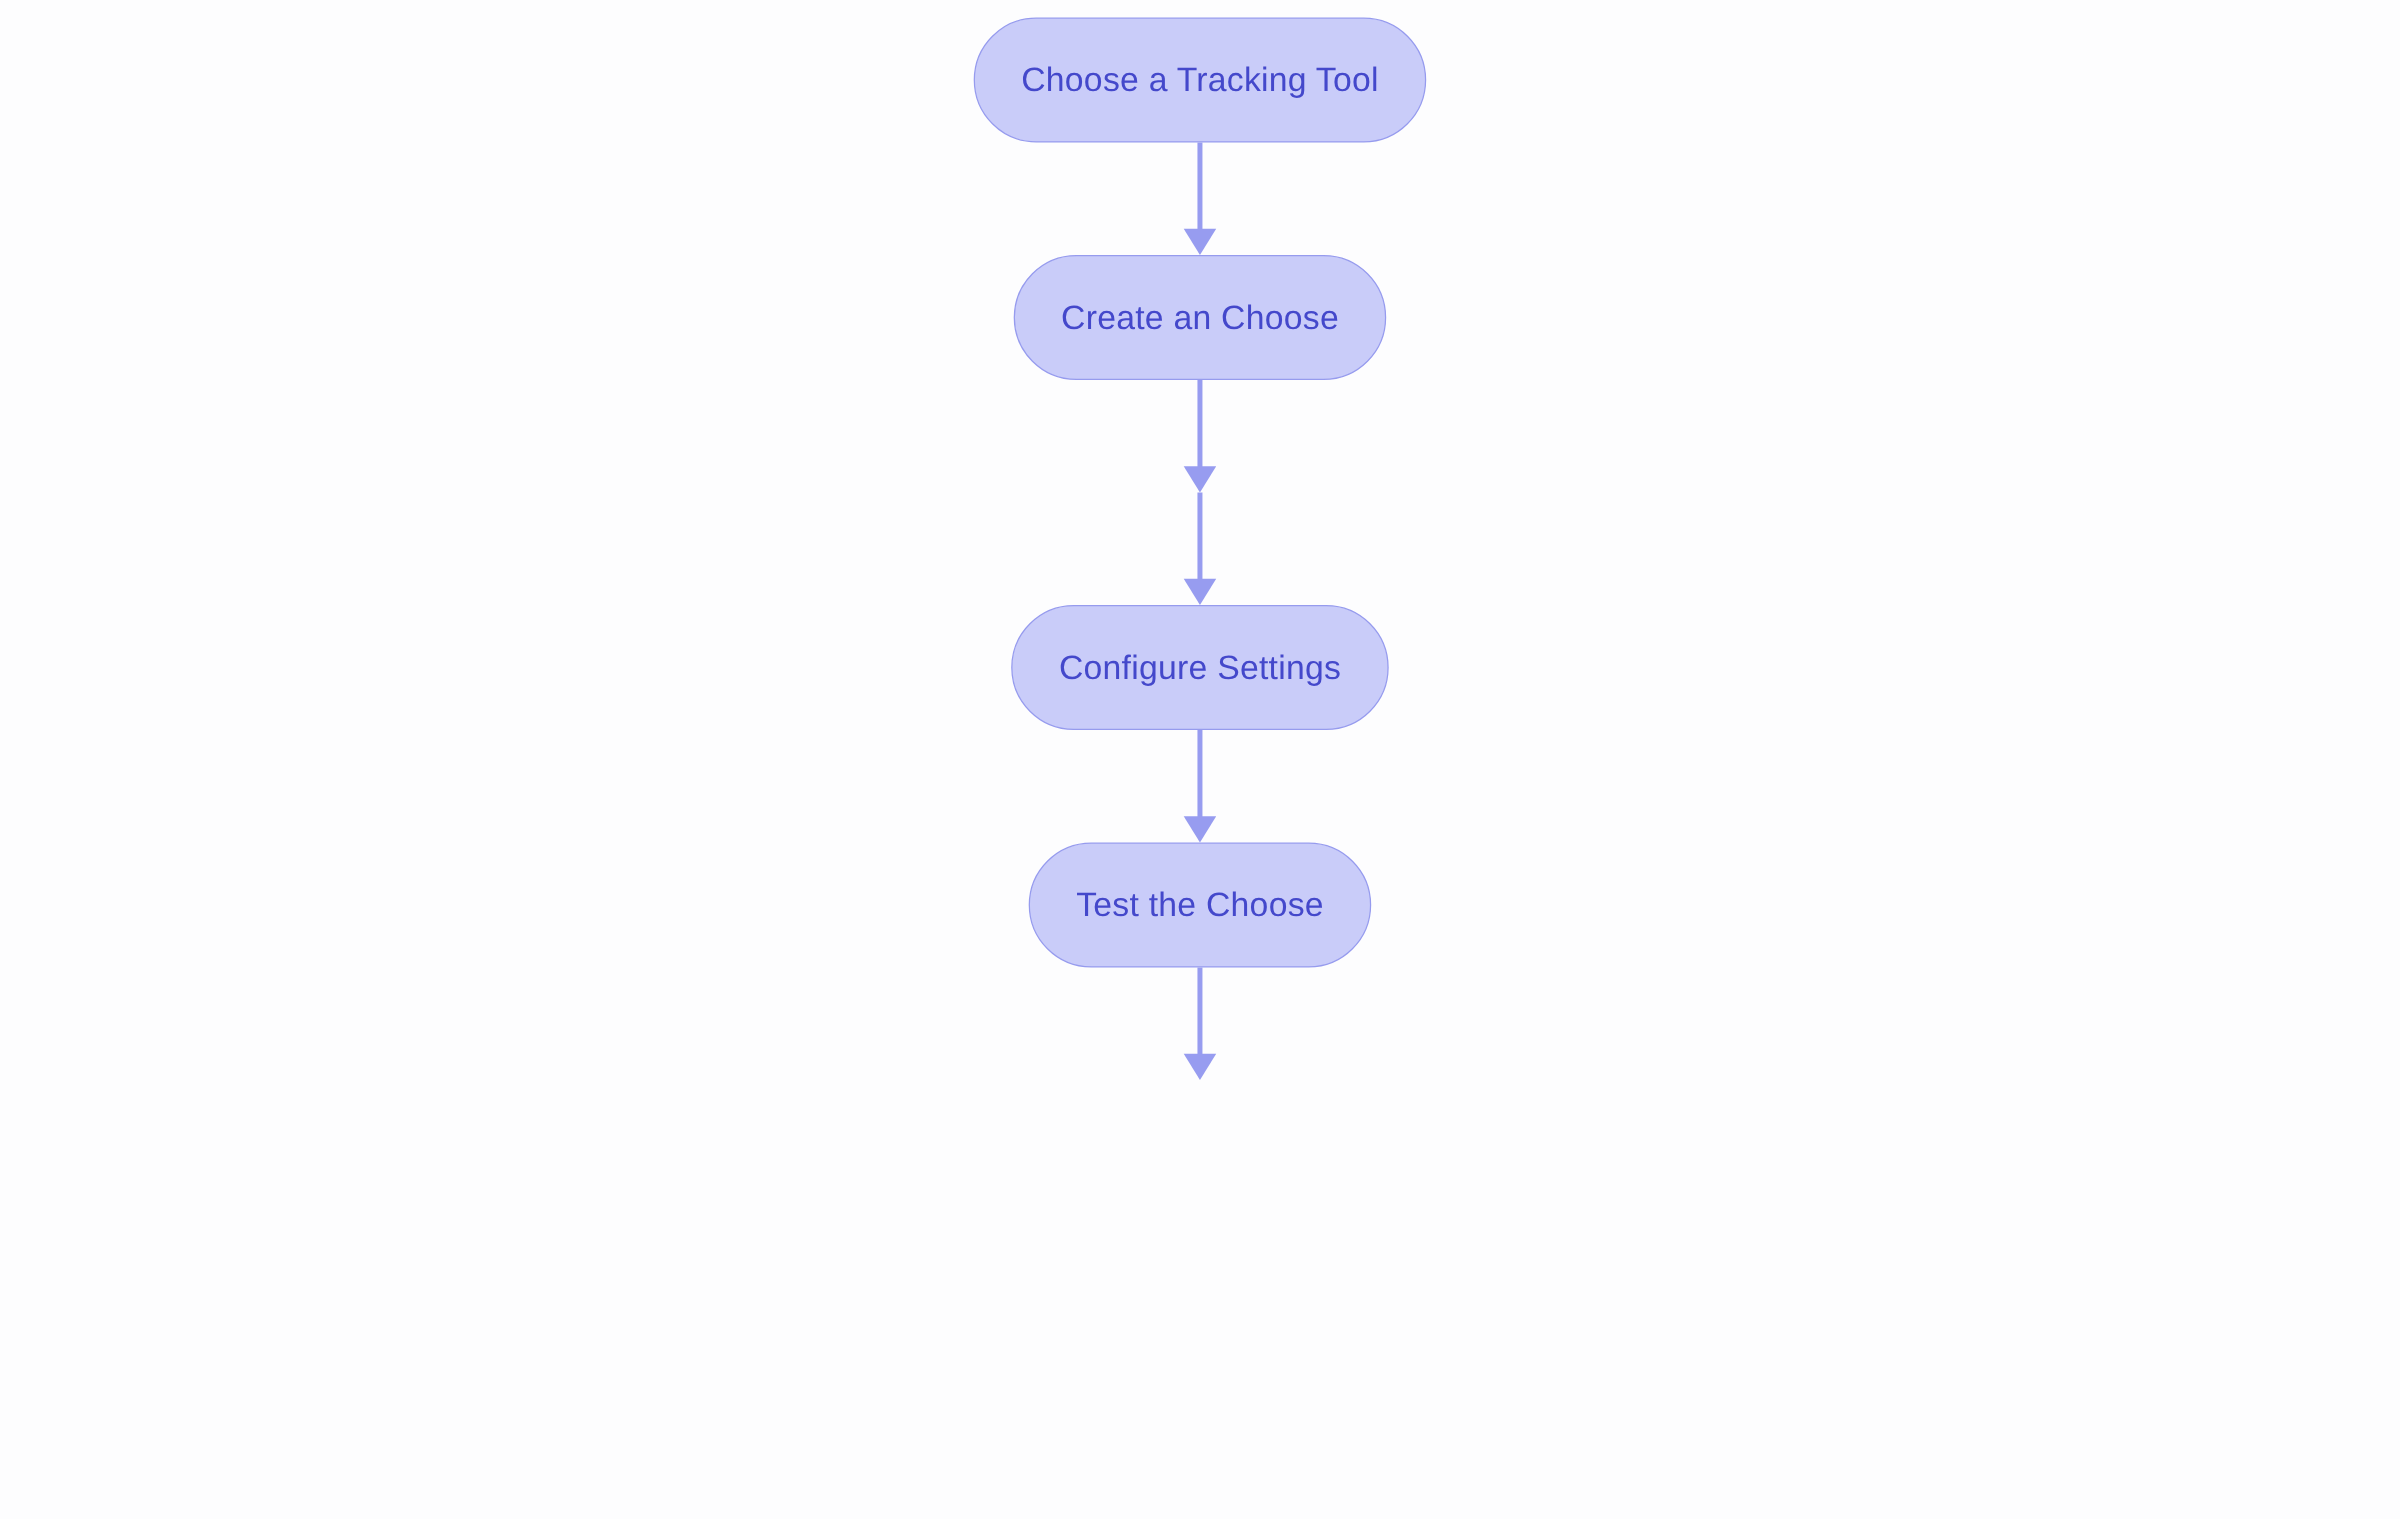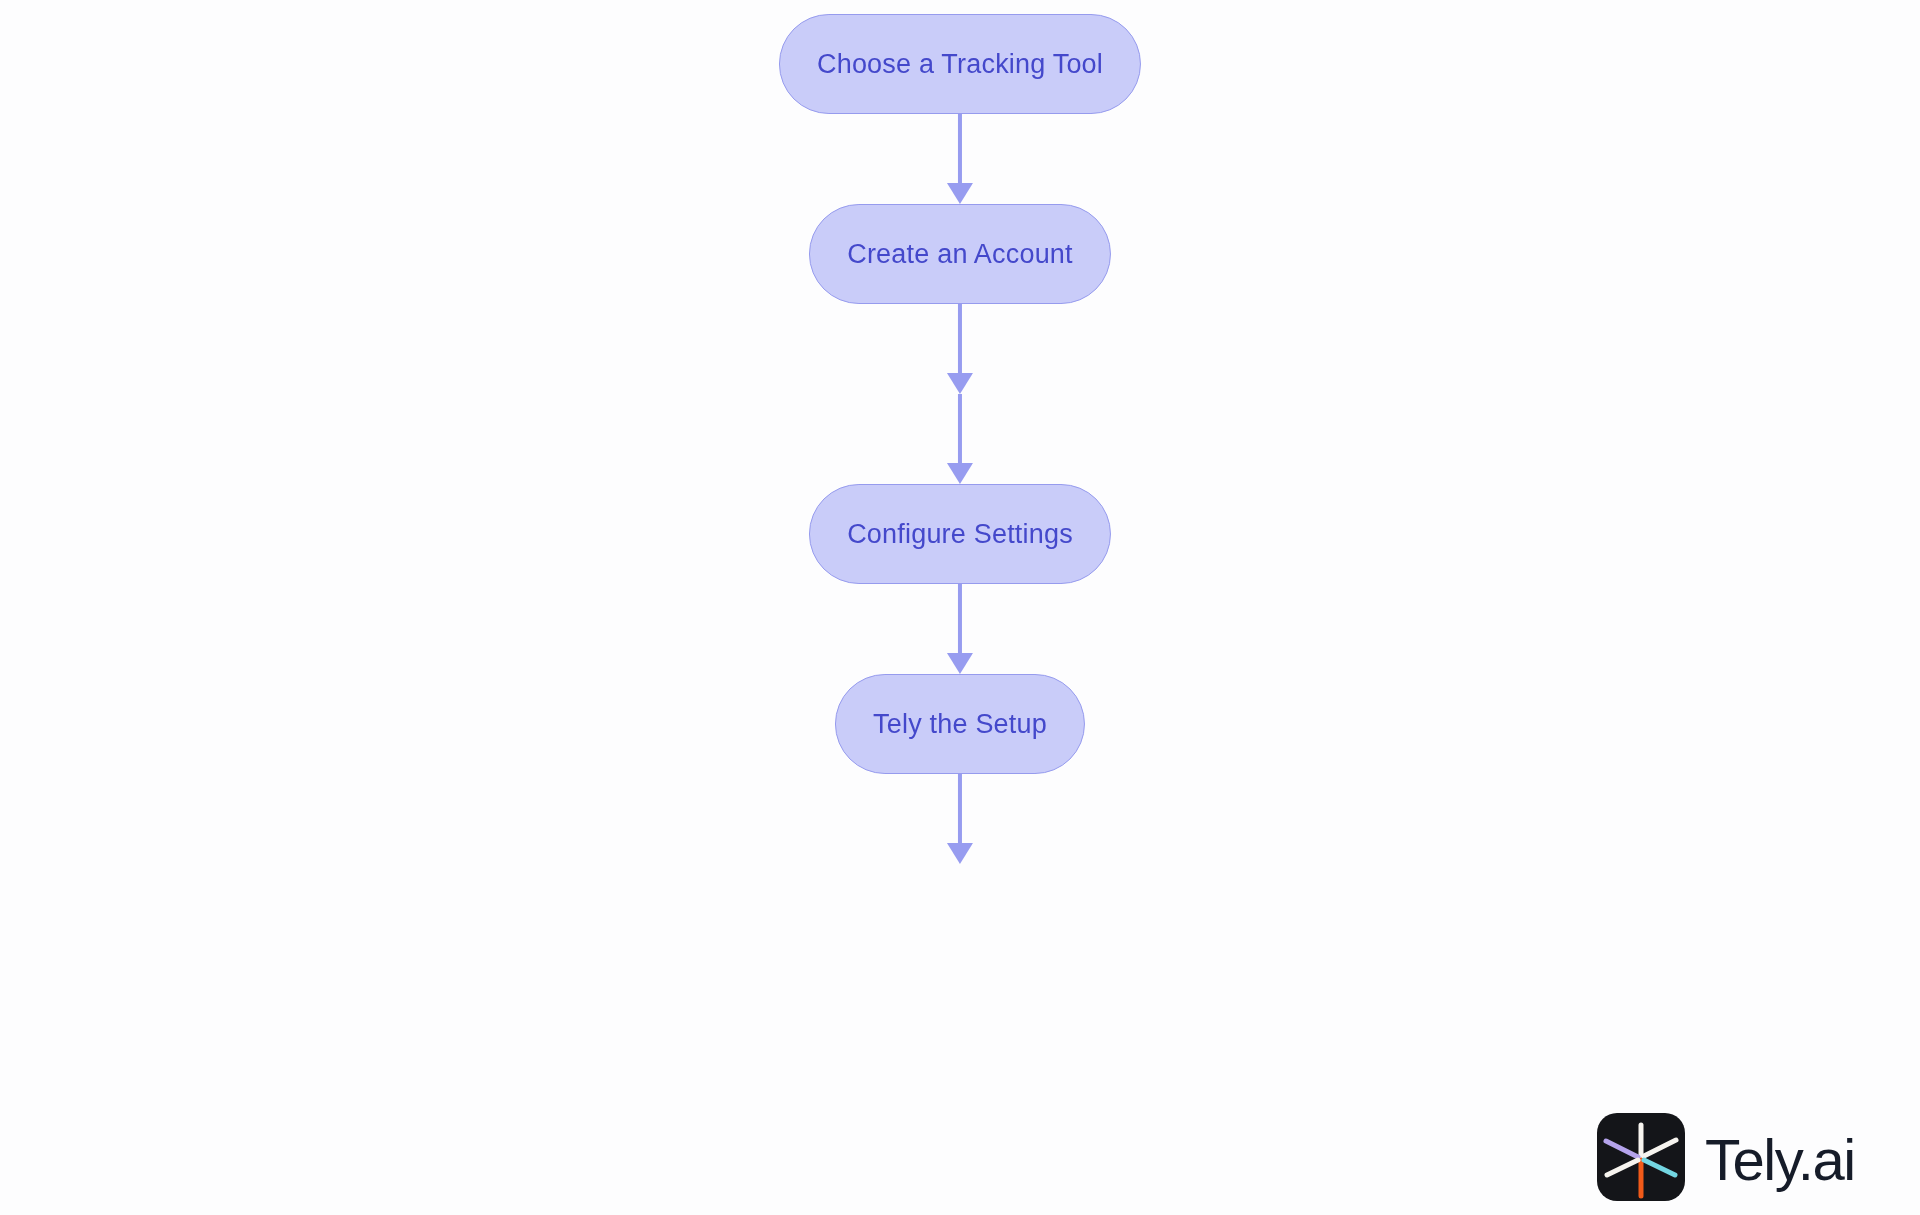--- a/index.html
+++ b/index.html
@@ -91,47 +91,35 @@
 <body style="background: rgb(253, 253, 254);">
 
 <div class="stage">
 
   <div class="flowchart" style="--node-fill: #c9ccf9; --node-border: #969bee; --node-text: #4448cb; --arrow-color: #979cf0;">
       <div class="flow-node">Choose a Tracking Tool</div>
       <div class="flow-arrow">
         <div class="shaft"></div>
         <div class="head"></div>
       </div>
-      <div class="flow-node">Create an Account</div>
+      <div class="flow-node">Create an Choose</div>
       <div class="flow-arrow">
         <div class="shaft"></div>
         <div class="head"></div>
       </div>
       <div class="flow-arrow">
         <div class="shaft"></div>
         <div class="head"></div>
       </div>
       <div class="flow-node">Configure Settings</div>
       <div class="flow-arrow">
         <div class="shaft"></div>
         <div class="head"></div>
       </div>
-      <div class="flow-node">Tely the Setup</div>
+      <div class="flow-node">Test the Choose</div>
       <div class="flow-arrow">
         <div class="shaft"></div>
         <div class="head"></div>
       </div>
     </div>
 
-  <div class="brand-logo">
-    <svg width="88" height="88" viewBox="0 0 88 88">
-      <rect x="0" y="0" width="88" height="88" rx="20" fill="#141519"></rect>
-      <line x1="44" y1="12" x2="44" y2="43" stroke-width="5" stroke-linecap="round" stroke="#f7f4ef"></line>
-      <line x1="44" y1="47" x2="44" y2="83" stroke-width="5" stroke-linecap="round" stroke="#f15a19"></line>
-      <line x1="9" y1="28" x2="41" y2="44" stroke-width="5" stroke-linecap="round" stroke="#b5a3ec"></line>
-      <line x1="10" y1="62" x2="41" y2="47" stroke-width="5" stroke-linecap="round" stroke="#f7f4ef"></line>
-      <line x1="47" y1="43" x2="79" y2="27" stroke-width="5" stroke-linecap="round" stroke="#f7f4ef"></line>
-      <line x1="47" y1="47" x2="78" y2="62" stroke-width="5" stroke-linecap="round" stroke="#73d6e2"></line>
-    </svg>
-    <span class="brand-name">Tely.ai</span>
-  </div>
 
 </div>
 
 </body></html>

